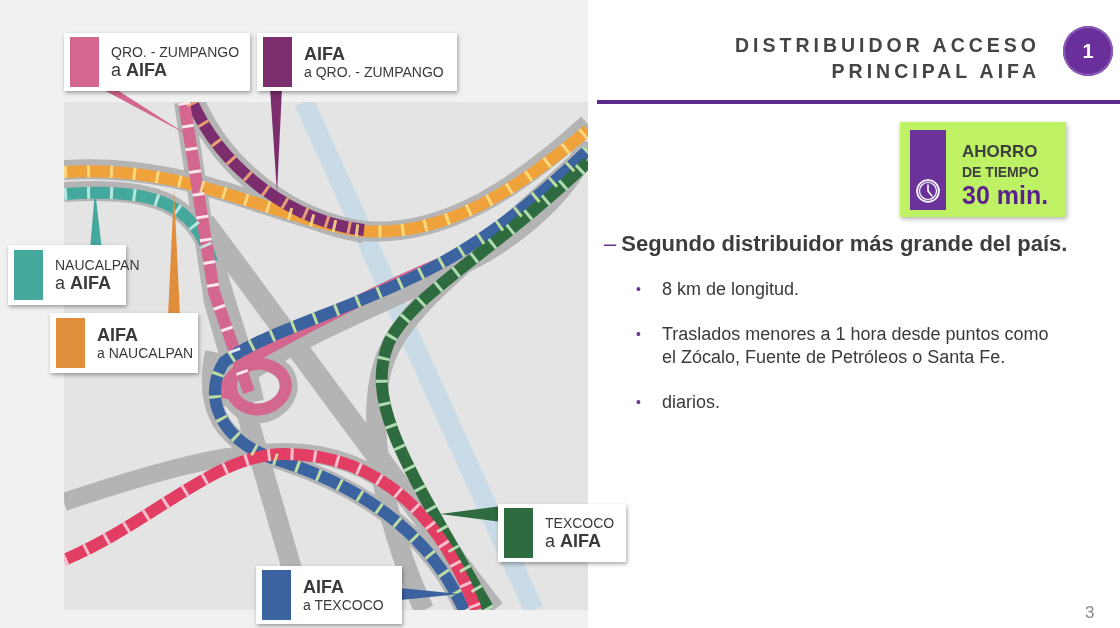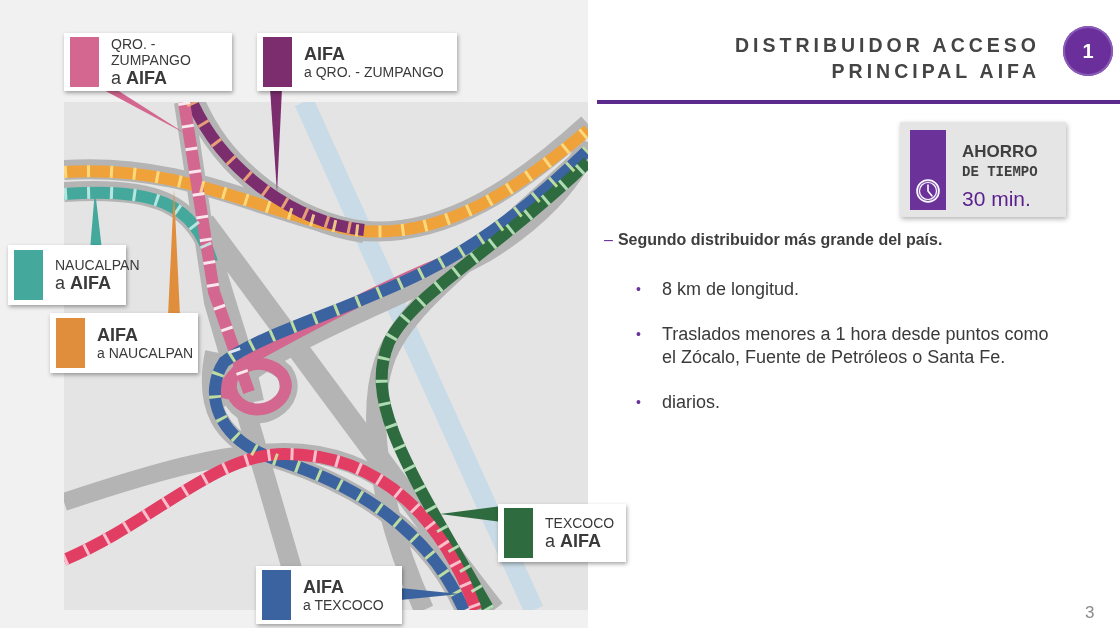--- a/index.html
+++ b/index.html
@@ -17,28 +17,28 @@
   .callout .small { font-size: 14px; color: #3a3a3a; }
   .callout .big { font-size: 18px; color: #3a3a3a; }
   .callout .big b, .callout b { font-weight: bold; }
 
   .pointer { position: absolute; }
 
   .title { position: absolute; left: 620px; top: 32px; width: 420px; text-align: right; font-size: 19.5px; font-weight: bold; letter-spacing: 4px; color: #444444; line-height: 26px; }
   .badge-num { position: absolute; left: 1063px; top: 26px; width: 50px; height: 50px; border-radius: 50%; background: #6a2f9a; color: #ffffff; font-weight: bold; font-size: 20px; display: flex; align-items: center; justify-content: center; box-shadow: 0 0 0 2px #8a5ab8 inset; }
   .title-rule { position: absolute; left: 597px; top: 100px; width: 523px; height: 4px; background: #5b2a8c; }
 
-  .saving-card { position: absolute; left: 900px; top: 122px; width: 166px; height: 95px; background: #e5e5e5; box-shadow: 1px 2px 5px rgba(0,0,0,0.3); }
+  .saving-card { position: absolute; left: 900px; top: 122px; width: 166px; height: 95px; background: #bef264; box-shadow: 1px 2px 5px rgba(0,0,0,0.3); }
   .saving-card .bar { position: absolute; left: 10px; top: 8px; width: 36px; height: 80px; background: #6b3399; }
   .saving-card .clock { position: absolute; left: 14px; top: 55px; width: 28px; height: 28px; }
   .saving-card .l1 { position: absolute; left: 62px; top: 20px; font-size: 17px; font-weight: bold; color: #3f3f3f; }
-  .saving-card .l2 { position: absolute; left: 62px; top: 42px; font-size: 14px; font-weight: bold; color: #3f3f3f; font-family: Liberation Mono, monospace; }
-  .saving-card .l3 { position: absolute; left: 62px; top: 65px; font-size: 21px; font-weight: normal; color: #5b1f8e; }
-
-  .lead { position: absolute; left: 604px; top: 231px; font-size: 16px; font-weight: bold; color: #3d3d3d; }
+  .saving-card .l2 { position: absolute; left: 62px; top: 42px; font-size: 14px; font-weight: bold; color: #3f3f3f; }
+  .saving-card .l3 { position: absolute; left: 62px; top: 59px; font-size: 25px; font-weight: bold; color: #5b1f8e; }
+
+  .lead { position: absolute; left: 604px; top: 231px; font-size: 22px; font-weight: bold; color: #3d3d3d; }
   .lead .dash { color: #6b3399; font-weight: normal; margin-right: 5px; }
   .bullets { position: absolute; left: 632px; top: 278px; width: 480px; list-style: none; }
   .bullets li { position: relative; padding-left: 30px; font-size: 18px; color: #3a3a3a; line-height: 23px; margin-bottom: 22px; }
   .bullets li .dot { position: absolute; left: 4px; top: 0; color: #6b3399; font-size: 14px; }
   .bullets li .line { display: block; }
 
   .page-num { position: absolute; left: 1085px; top: 603px; font-size: 17px; color: #8a8a8a; }
 </style>
 </head>
 <body>
@@ -108,21 +108,21 @@
   </svg>
   <svg class="pointer" style="left:440px;top:504px" width="62" height="20">
     <polygon points="0,10 62,2 62,18" fill="#2e6b3e"></polygon>
   </svg>
   <svg class="pointer" style="left:400px;top:586px" width="62" height="16">
     <polygon points="0,2 0,14 60,8" fill="#3a63a0"></polygon>
   </svg>
 
   <div class="map-bottom-strip"></div>
 
-  <div class="callout" style="left:64px;top:33px;width:168px;height:58px">
+  <div class="callout" style="left:64px;top:33px;width:186px;height:58px">
     <div class="swatch" style="background:#d4678f"></div>
     <div class="txt">
       <span class="small">QRO. - ZUMPANGO</span>
       <span class="big"><span>a </span><b>AIFA</b></span>
     </div>
   </div>
 
   <div class="callout" style="left:257px;top:33px;width:200px;height:58px">
     <div class="swatch" style="background:#7b2d6e"></div>
     <div class="txt">

